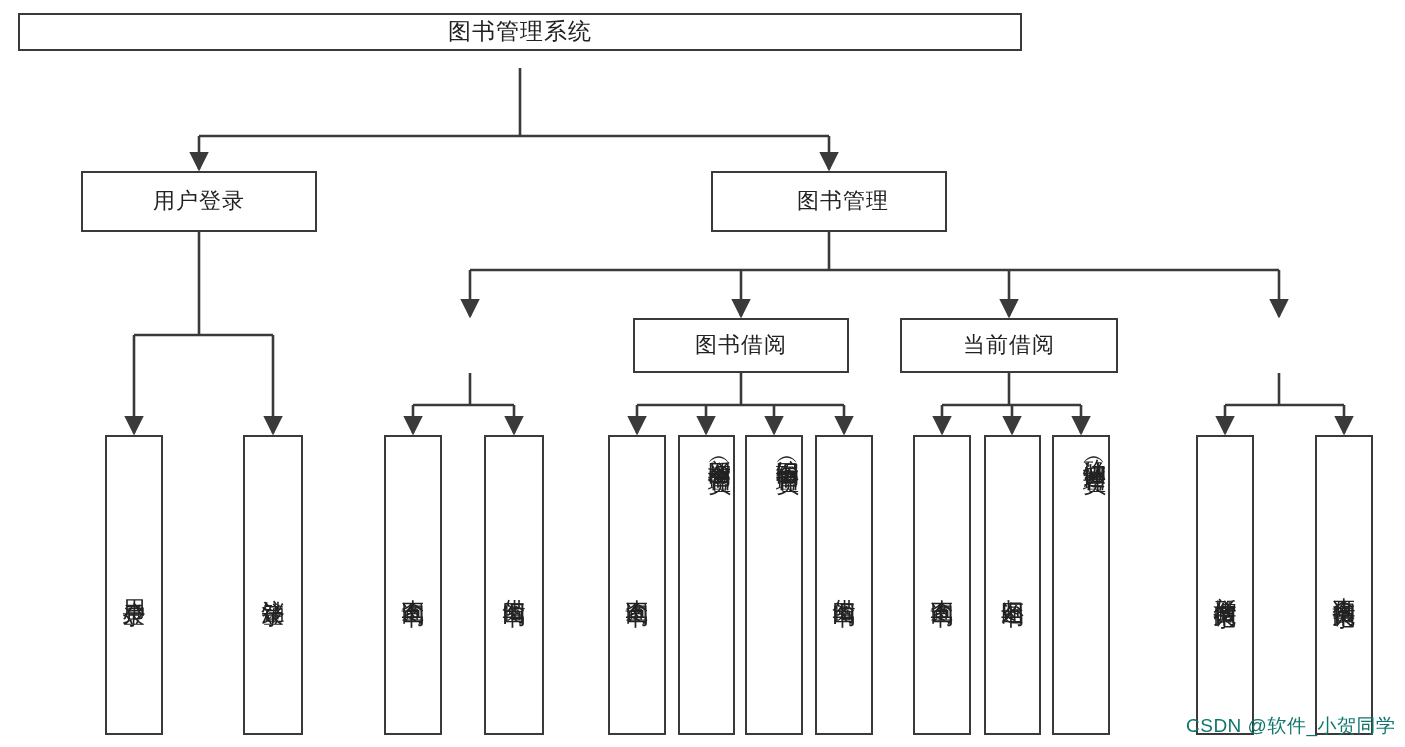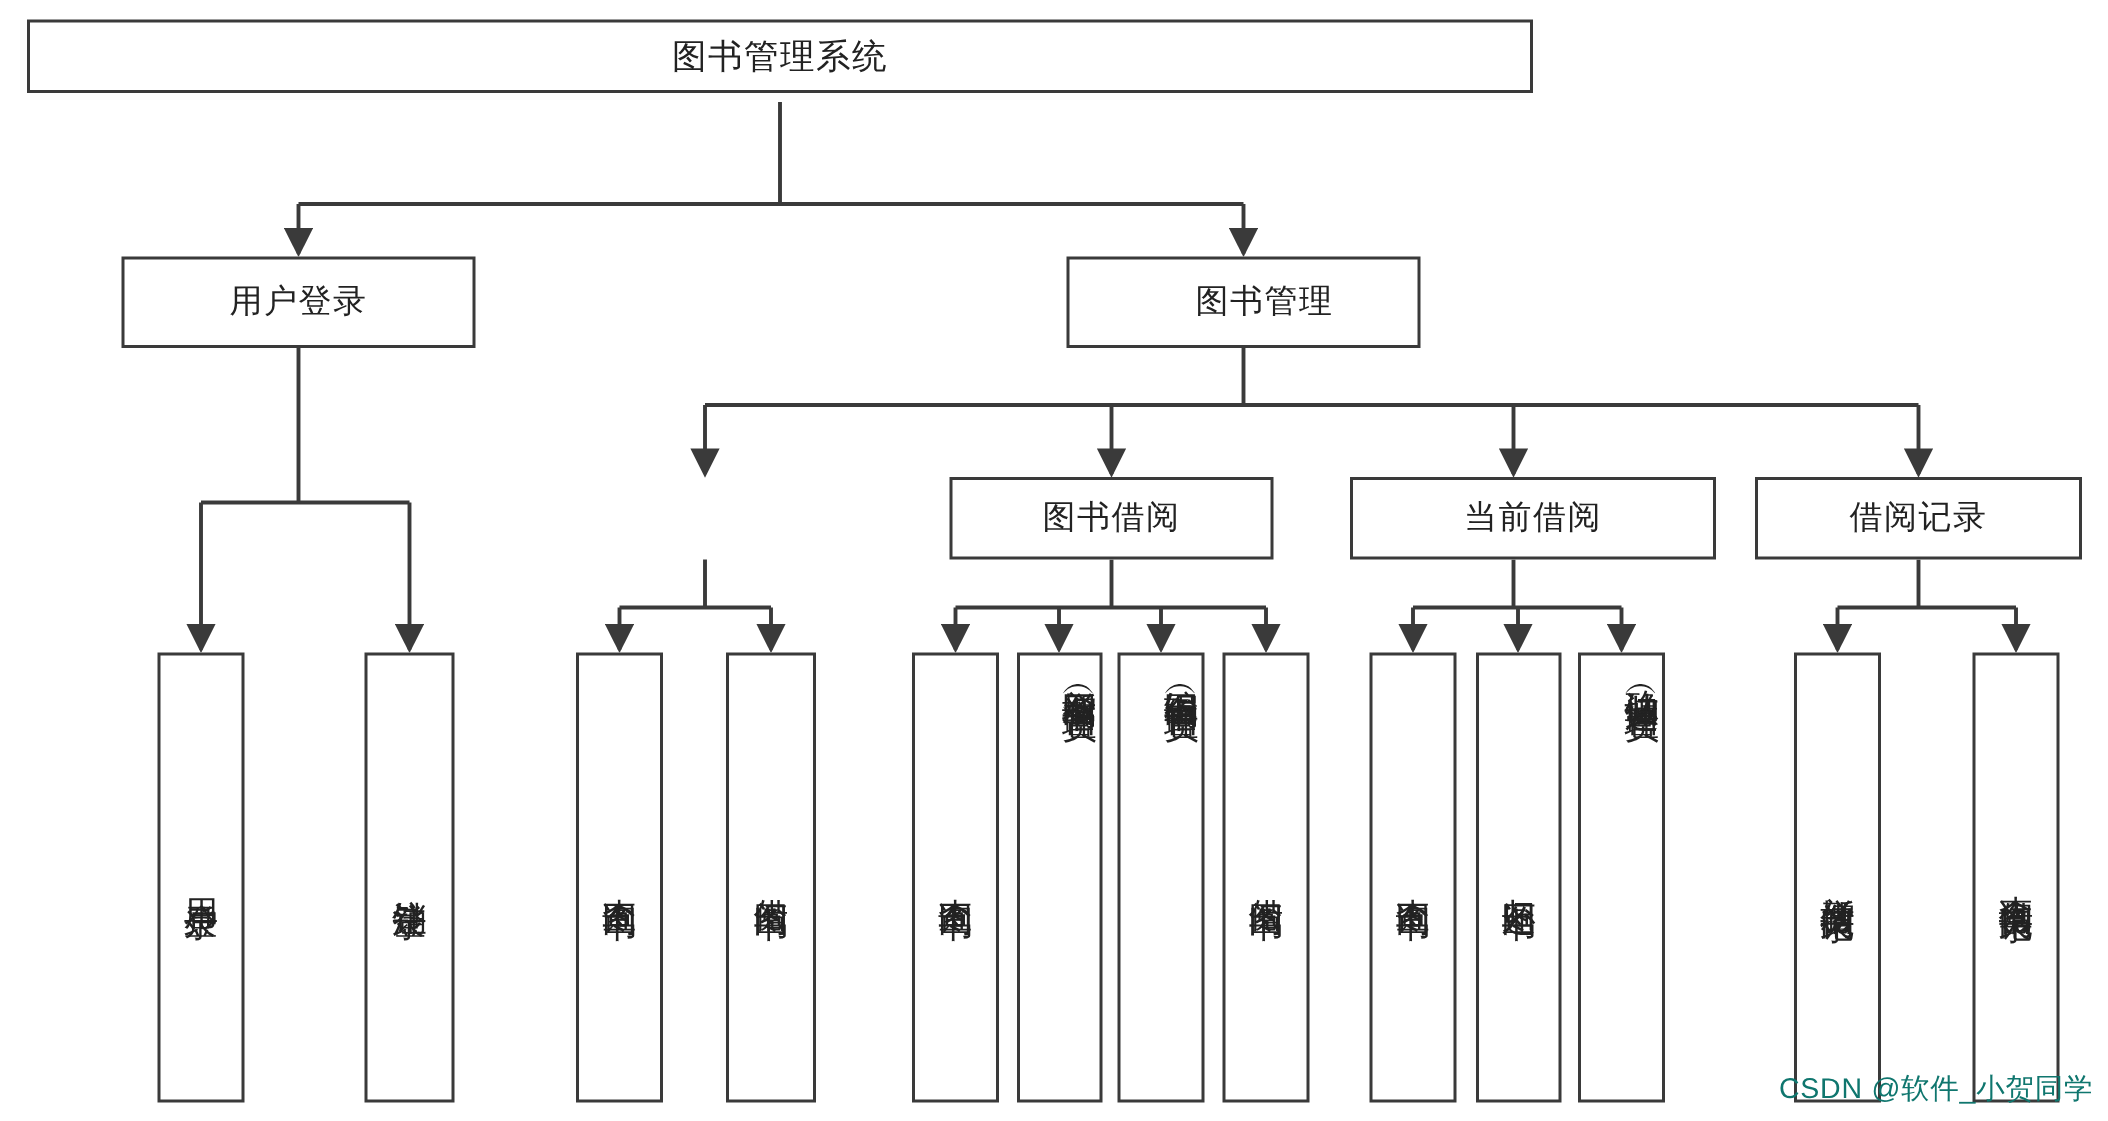--- a/index.html
+++ b/index.html
@@ -126,39 +126,36 @@
       <path d="M 1012 405 L 1012 433" marker-end="url(#arrow)"></path>
       <path d="M 1081 405 L 1081 433" marker-end="url(#arrow)"></path>
 
       <path d="M 1279 373 L 1279 405"></path>
       <path d="M 1225 405 L 1344 405"></path>
       <path d="M 1225 405 L 1225 433" marker-end="url(#arrow)"></path>
       <path d="M 1344 405 L 1344 433" marker-end="url(#arrow)"></path>
     </g>
   </svg>
 
-  <div class="node h root" style="left:18px; top:13px; width:1004px; height:49px;">
+  <div class="node h root" style="left:18px; top:13px; width:1004px; height:38px;">
     <span>图书管理系统</span>
   </div>
 
   <div class="node h" style="left:81px; top:171px; width:236px; height:61px;">
     <span>用户登录</span>
   </div>
   <div class="node h" style="left:711px; top:171px; width:236px; height:61px;padding-left:28px;">
     <span>图书管理</span>
   </div>
 
   <div class="node h" style="left:633px; top:318px; width:216px; height:55px;">
     <span>图书借阅</span>
   </div>
-  <div class="node h" style="left:900px; top:318px; width:244px; height:55px;">
+  <div class="node h" style="left:900px; top:318px; width:218px; height:55px;">
     <span>当前借阅</span>
-  </div>
-  <div class="node h" style="left:1170px; top:318px; width:218px; height:55px;">
-    <span>借阅记录</span>
   </div>
 
   <div class="node v" style="left:105px; top:435px; width:58px; height:300px;">
     <span class="vtext">用户登录</span>
   </div>
   <div class="node v" style="left:243px; top:435px; width:60px; height:300px;">
     <span class="vtext">注销登录</span>
   </div>
 
   <div class="node v" style="left:384px; top:435px; width:58px; height:300px;">

